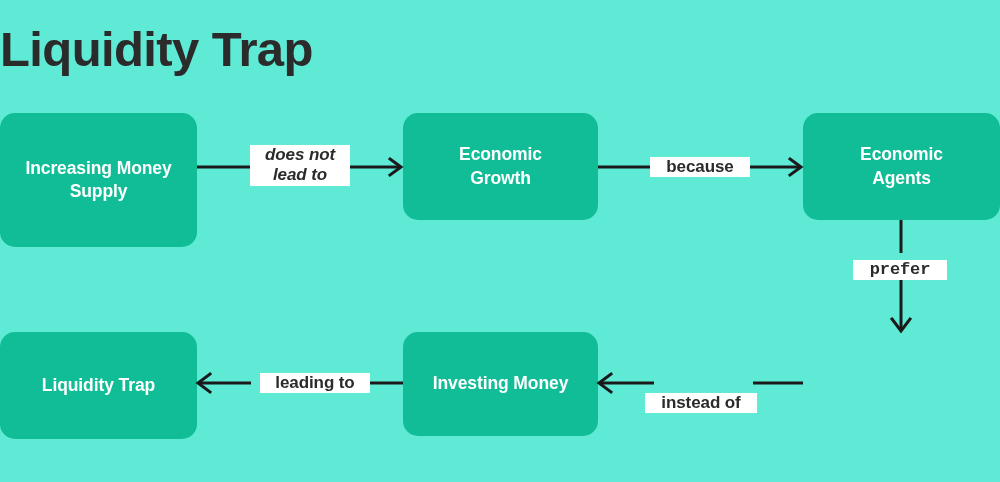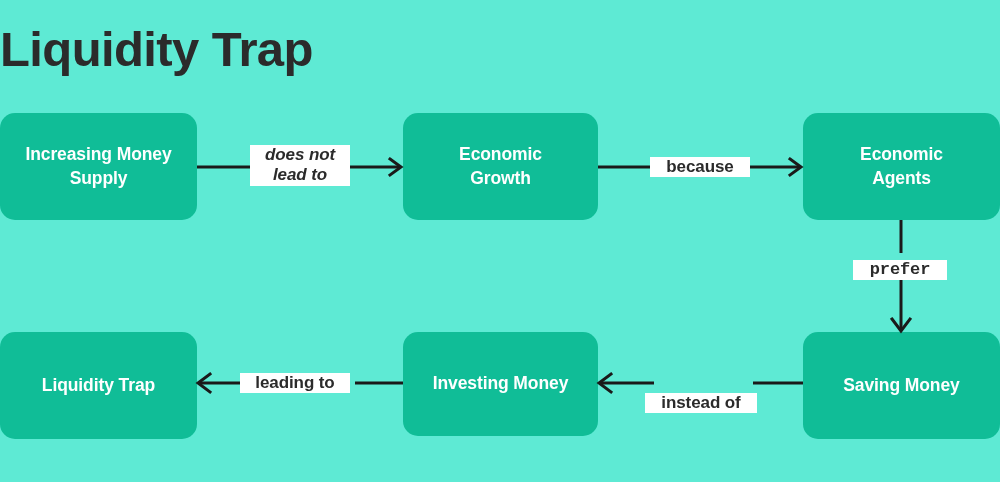--- a/index.html
+++ b/index.html
@@ -47,21 +47,21 @@
     color: #ffffff;
     font-size: 17.5px;
     font-weight: 700;
     line-height: 1.33;
     text-align: center;
     white-space: pre-line;
     letter-spacing: -0.1px;
   }
 
   
-  #node-increasing-money-supply { left: 0px;   top: 113px; width: 197px; height: 107px; }
+  #node-increasing-money-supply { left: 0px;   top: 113px; width: 197px; height: 134px; }
   #node-economic-growth         { left: 403px; top: 113px; width: 195px; height: 107px; }
   #node-economic-agents         { left: 803px; top: 113px; width: 197px; height: 107px; }
   #node-saving-money            { left: 803px; top: 332px; width: 197px; height: 107px; }
   #node-investing-money         { left: 403px; top: 332px; width: 195px; height: 104px; }
   #node-liquidity-trap          { left: 0px;   top: 332px; width: 197px; height: 107px; }
 
   
   .edge {
     position: absolute;
   }
@@ -86,21 +86,21 @@
   #edge-1 { left: 197px; top: 150px; width: 206px; height: 34px; }
   #edge-2 { left: 598px; top: 152px; width: 205px; height: 30px; }
   #edge-4 { left: 598px; top: 368px; width: 205px; height: 30px; }
   #edge-5 { left: 197px; top: 368px; width: 206px; height: 30px; }
   
   #edge-3 { left: 860px; top: 220px; width: 80px; height: 112px; }
 
   #edge-1-label { left: 250px; top: 145px;  width: 100px; font-style: italic; }
   #edge-2-label { left: 650px; top: 157px;  width: 100px; }
   #edge-4-label { left: 645px; top: 393px;  width: 112px; }
-  #edge-5-label { left: 240px; top: 373px;  width: 110px; }
+  #edge-5-label { left: 260px; top: 373px;  width: 110px; }
   #edge-3-label { left: 853px; top: 260px;  width: 94px; text-align: center; font-family: Liberation Mono, monospace; }
 </style>
 </head>
 <body>
 
 <div id="canvas">
 
   <div id="page-title">Liquidity Trap</div>
 
   <div class="node" id="node-increasing-money-supply">
@@ -111,23 +111,20 @@
   <div class="node" id="node-economic-growth">
     <span class="node-label">Economic
 Growth</span>
   </div>
 
   <div class="node" id="node-economic-agents">
     <span class="node-label">Economic
 Agents</span>
   </div>
 
-  <div class="node" id="node-saving-money">
-    <span class="node-label">Saving Money</span>
-  </div>
 
   <div class="node" id="node-investing-money">
     <span class="node-label">Investing Money</span>
   </div>
 
   <div class="node" id="node-liquidity-trap">
     <span class="node-label">Liquidity Trap</span>
   </div>
 
   <div class="edge" id="edge-1">

